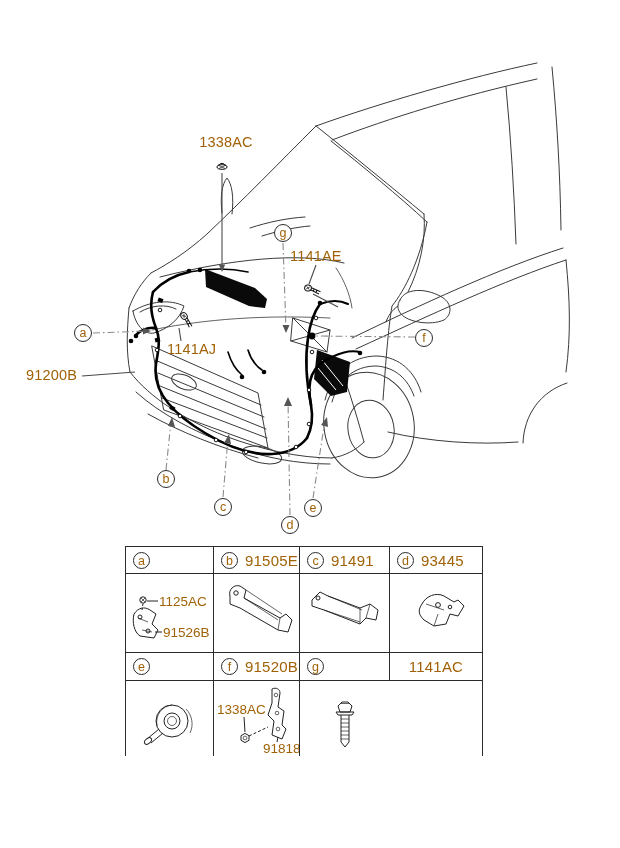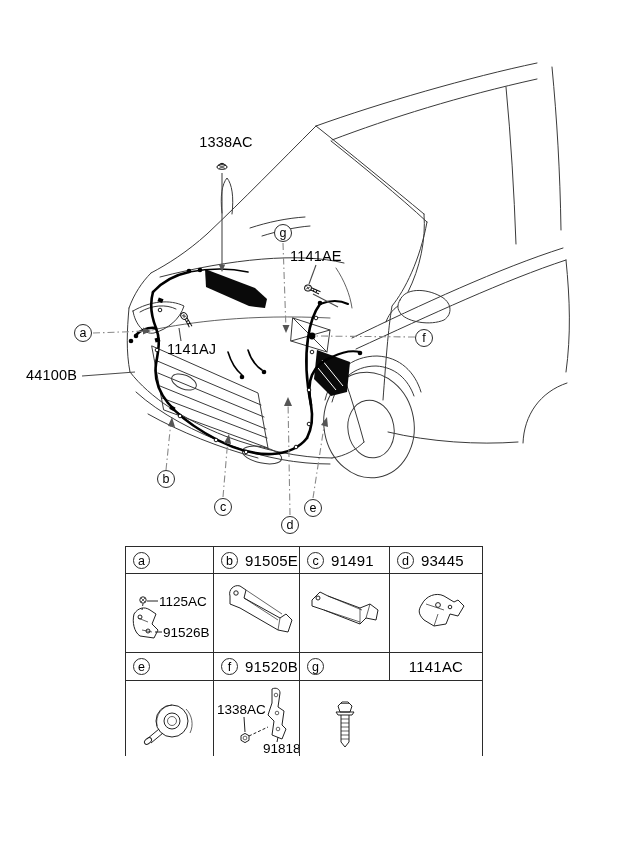--- a/index.html
+++ b/index.html
@@ -1,17 +1,17 @@
 <!DOCTYPE html>
 <html><head>
 <meta charset="utf-8">
 <style>
   html,body{margin:0;padding:0;background:#fff;}
   .stage{position:relative;width:620px;height:756px;background:#ffffff;
-         font-family:"Liberation Sans",sans-serif;color:#000000;overflow:hidden;}
+         font-family:"Liberation Sans",sans-serif;color:#a16207;overflow:hidden;}
   .diagram-svg{position:absolute;left:0;top:0;}
   .callout{position:absolute;width:18px;height:18px;border:1.3px solid #2b2b2b;border-radius:50%;
            background:#fff;font-size:12.5px;line-height:17px;text-align:center;box-sizing:border-box;}
   .part-label{position:absolute;font-size:14.5px;letter-spacing:.2px;white-space:nowrap;}
   
   .parts-table{position:absolute;left:125px;top:546px;width:356px;height:214px;
                border:1.6px solid #2b2b2b;display:grid;
                grid-template-columns:88px 86px 90px 92px;
                grid-template-rows:27px 79px 28px 80px;box-sizing:content-box;background:#fff;}
   .tcell{border-right:1.2px solid #2b2b2b;border-bottom:1.2px solid #2b2b2b;box-sizing:border-box;
@@ -179,21 +179,21 @@
       <polygon points="288,397 284,406 292,406"></polygon>
       <polygon points="327,417 321,425 328,427"></polygon>
       <polygon points="286,333 282.5,325 289.5,325"></polygon>
       <polygon points="222,272 218.8,264.5 225.2,264.5"></polygon>
     </g>
   </svg>
 
   <div class="part-label" style="left:197px;top:134px;width:58px;text-align:center">1338AC</div>
   <div class="part-label" style="left:290px;top:248px">1141AE</div>
   <div class="part-label" style="left:167px;top:341px">1141AJ</div>
-  <div class="part-label" style="left:26px;top:367px">44100B</div>
+  <div class="part-label" style="left:26px;top:367px">91200B</div>
 
   <div class="callout" style="left:74px;top:324px">a</div>
   <div class="callout" style="left:157px;top:470px">b</div>
   <div class="callout" style="left:214px;top:498px">c</div>
   <div class="callout" style="left:281px;top:516px">d</div>
   <div class="callout" style="left:304px;top:499px">e</div>
   <div class="callout" style="left:415px;top:329px">f</div>
   <div class="callout" style="left:274px;top:224px">g</div>
 
   <div class="parts-table">

